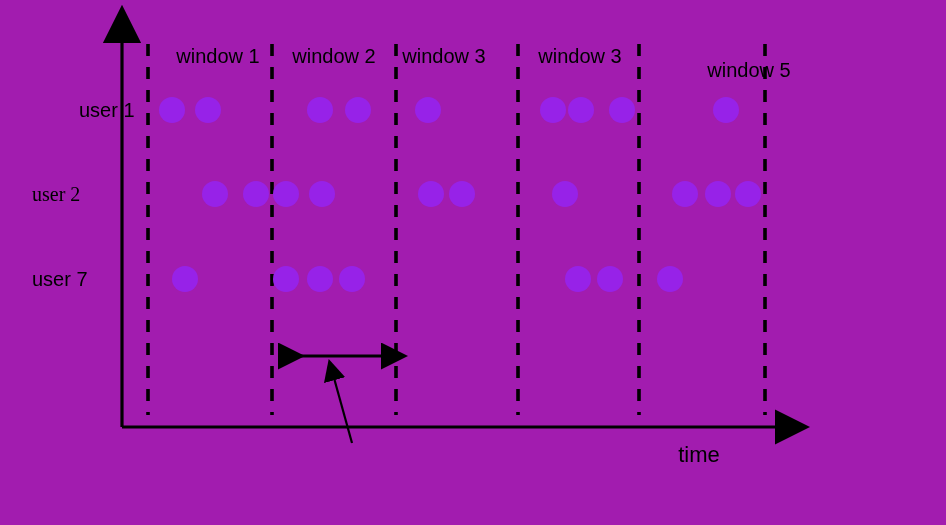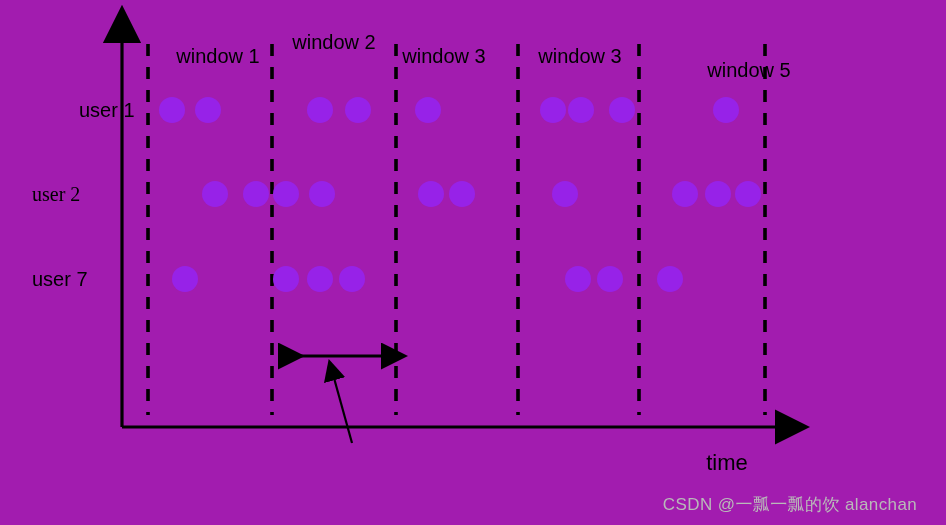--- a/index.html
+++ b/index.html
@@ -99,21 +99,21 @@
       <line x1="639" y1="44" x2="639" y2="415" stroke="#000000" stroke-width="3.6" stroke-dasharray="12,11"></line>
       <line x1="765" y1="44" x2="765" y2="415" stroke="#000000" stroke-width="3.6" stroke-dasharray="12,11"></line>
     </g>
 
     <line x1="281" y1="356" x2="384" y2="356" stroke="#000000" stroke-width="3" marker-start="url(#arrow-small-start)" marker-end="url(#arrow-small-end)"></line>
 
     <line x1="352" y1="443" x2="334" y2="378" stroke="#000000" stroke-width="2.2" marker-end="url(#arrow-thin)"></line>
   </svg>
 
   <div class="txt window-label" style="left:218px; top:46px;">window 1</div>
-  <div class="txt window-label" style="left:334px; top:32px;">window 2</div>
+  <div class="txt window-label" style="left:334px; top:46px;">window 2</div>
   <div class="txt window-label" style="left:444px; top:46px;">window 3</div>
   <div class="txt window-label" style="left:580px; top:46px;">window 3</div>
   <div class="txt window-label" style="left:703px; top:60px;margin-left:46px;">window 5</div>
 
   <div class="txt user-label" style="left:32px; top:110px;margin-left:47px;">user 1</div>
   <div class="txt user-label" style="left:32px; top:194px;font-family:Liberation Serif, serif;">user 2</div>
   <div class="txt user-label" style="left:32px; top:279px;">user 7</div>
 
   <div id="dots-layer">
       <div class="dot" style="left: 172px; top: 110px; width: 26px; height: 26px; background: rgb(151, 34, 232);"></div>
@@ -137,18 +137,17 @@
       <div class="dot" style="left: 748px; top: 194px; width: 26px; height: 26px; background: rgb(151, 34, 232);"></div>
       <div class="dot" style="left: 185px; top: 279px; width: 26px; height: 26px; background: rgb(151, 34, 232);"></div>
       <div class="dot" style="left: 286px; top: 279px; width: 26px; height: 26px; background: rgb(151, 34, 232);"></div>
       <div class="dot" style="left: 320px; top: 279px; width: 26px; height: 26px; background: rgb(151, 34, 232);"></div>
       <div class="dot" style="left: 352px; top: 279px; width: 26px; height: 26px; background: rgb(151, 34, 232);"></div>
       <div class="dot" style="left: 578px; top: 279px; width: 26px; height: 26px; background: rgb(151, 34, 232);"></div>
       <div class="dot" style="left: 610px; top: 279px; width: 26px; height: 26px; background: rgb(151, 34, 232);"></div>
       <div class="dot" style="left: 670px; top: 279px; width: 26px; height: 26px; background: rgb(151, 34, 232);"></div>
     </div>
 
-  <div class="txt axis-label" style="left:727px; top:444px;margin-top:8px;">time</div>
+  <div class="txt axis-label" style="left:699px; top:444px;">time</div>
 
 
-  <div class="txt watermark" style="left:790px; top:496px;">CSDN @一瓢一瓢的饮 alanchan</div>
 
 </div>
 
 </body></html>

